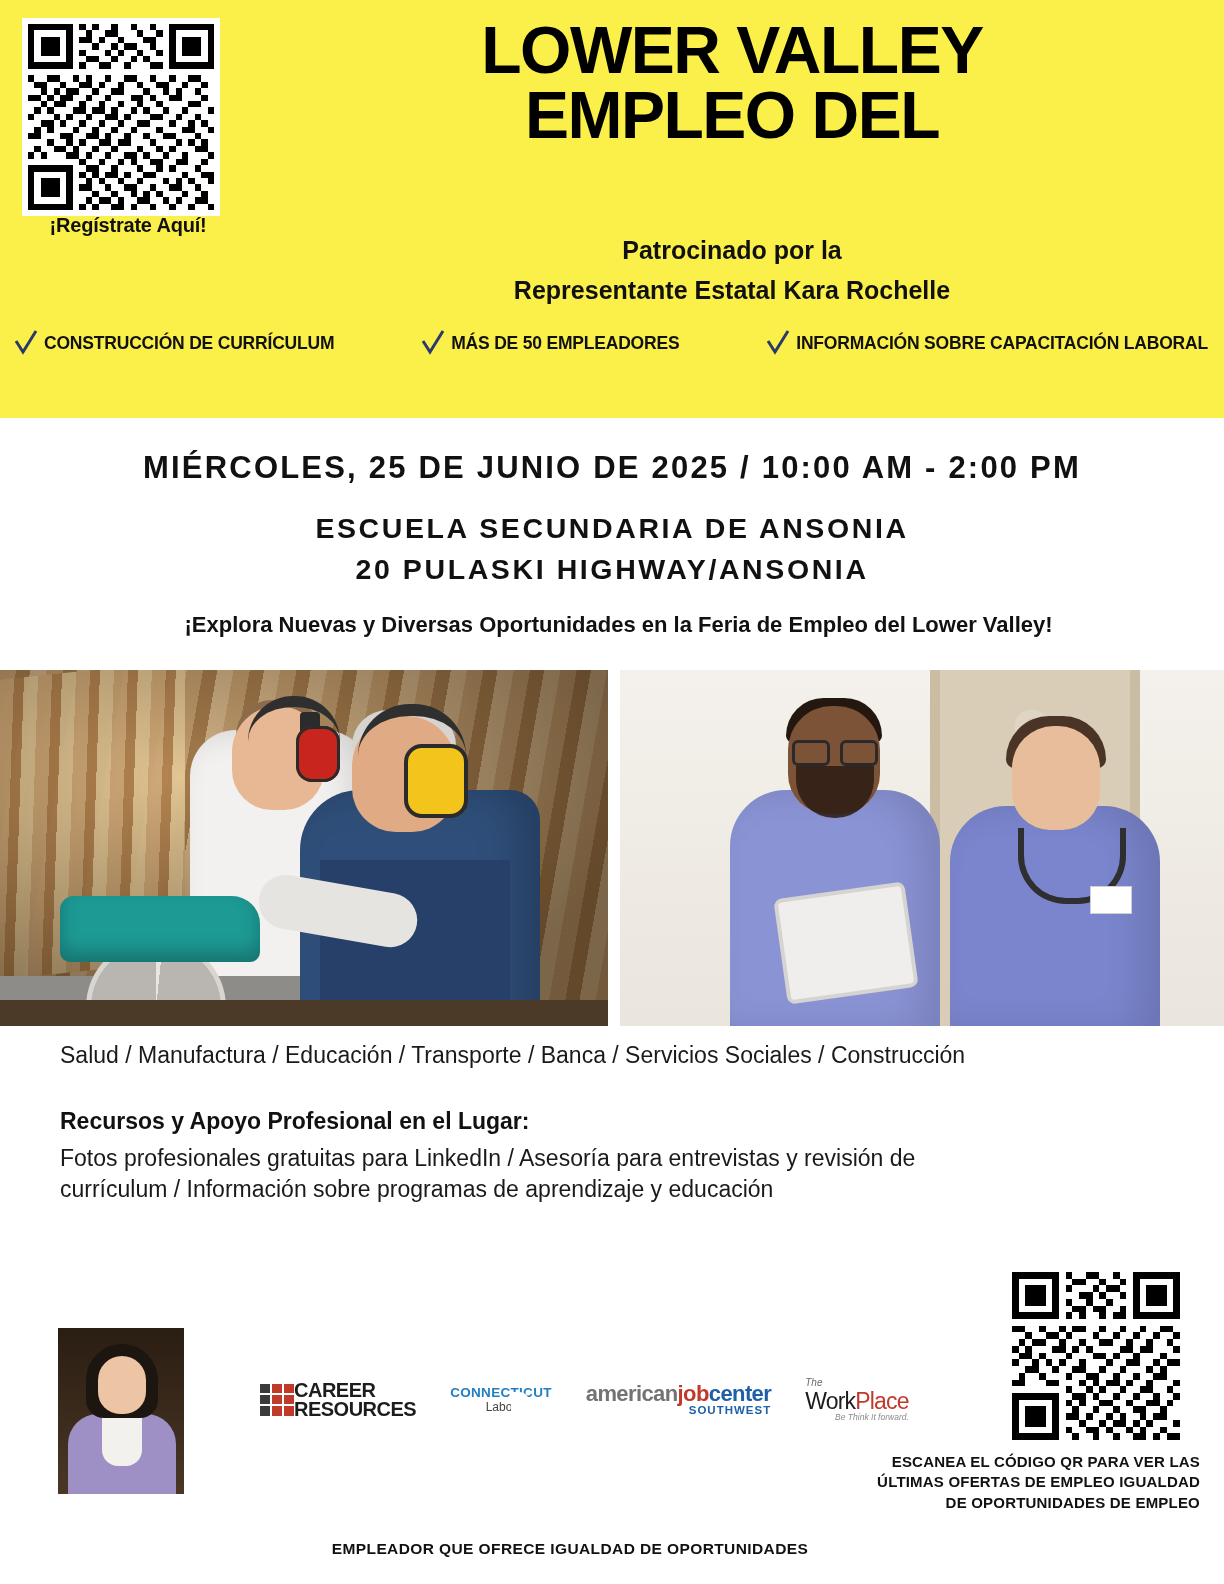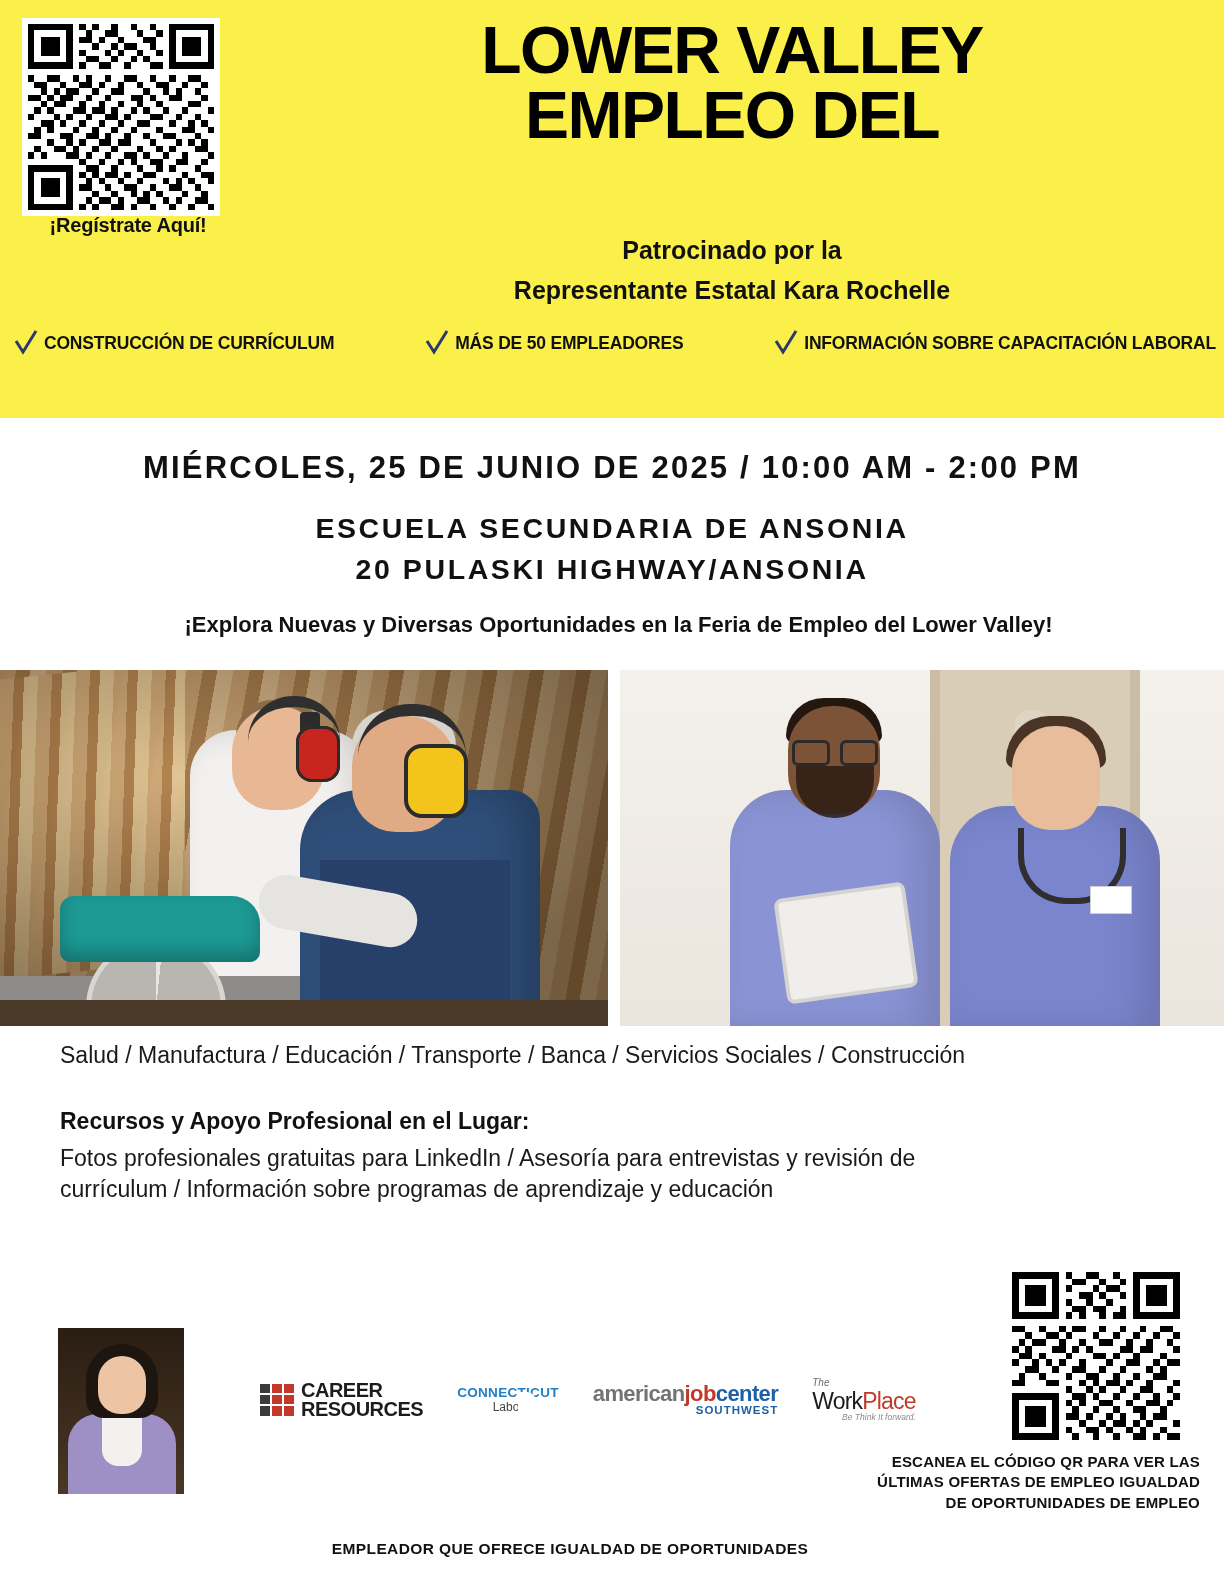--- a/index.html
+++ b/index.html
@@ -78,21 +78,21 @@
     right: 10px;
     top: 276px;
     text-align: center;
     font-size: 25px;
     font-weight: bold;
     color: #111;
   }
   .checks {
     position: absolute;
     left: 14px;
-    right: 8px;
+    right: 16px;
     top: 330px;
     display: flex;
     justify-content: space-between;
     align-items: center;
   }
   .check-item {
     display: flex;
     align-items: center;
     gap: 6px;
   }
@@ -369,21 +369,21 @@
 
   .logos {
     position: absolute;
     left: 260px;
     top: 1378px;
     width: 680px;
     display: flex;
     align-items: center;
     gap: 34px;
   }
-  .logo-cr { display: flex; align-items: center; gap: 7px; }
+  .logo-cr { display: flex; align-items: center; gap: 0; }
   .cr-grid {
     width: 34px; height: 32px;
     display: grid; grid-template-columns: repeat(3, 1fr); grid-template-rows: repeat(3, 1fr);
     gap: 2px;
   }
   .cr-grid i { background: #c0392b; display: block; }
   .cr-grid i.dk { background: #3b3b3b; }
   .cr-text { line-height: 0.95; }
   .cr-text .l1 { font-size: 20px; font-weight: bold; letter-spacing: -0.5px; color: #1c1c1c; }
   .cr-text .l2 { font-size: 20px; font-weight: bold; letter-spacing: -0.5px; color: #1c1c1c; }

